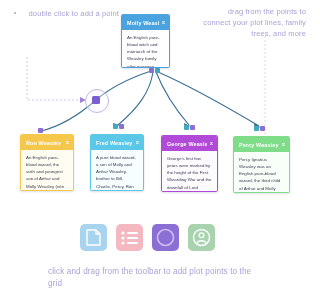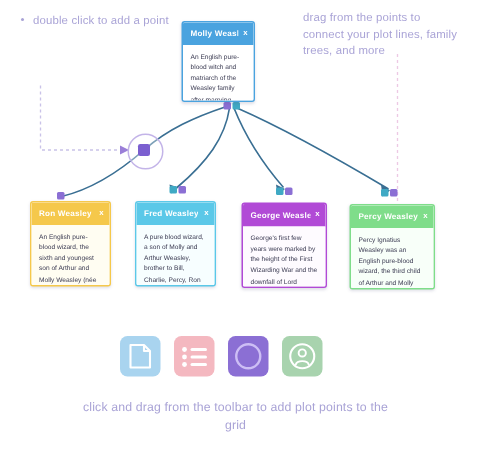--- a/index.html
+++ b/index.html
@@ -16,41 +16,41 @@
   }
 
   
   .hint {
     position: absolute;
     color: #a9a3d6;
     font-size: 7.6px;
     line-height: 1.45;
     letter-spacing: 0.1px;
   }
-  #hint-left { left: 14px; top: 8px; width: 105px; }
+  #hint-left { left: 14px; top: 8px; width: 105px; text-align: right; }
   #hint-left ul { margin: 0; padding: 0; list-style: none; }
   #hint-left li {
     position: relative;
     padding-left: 8px;
     margin-bottom: 1px;
   }
   #hint-left li::before {
     content: "";
     position: absolute;
     left: 0; top: 4px;
     width: 2px; height: 2px;
     background: #a9a3d6;
     border-radius: 50%;
   }
   #hint-right {
     left: 202px; top: 6px; width: 104px;
+    text-align: right;
   }
   #hint-bottom {
     left: 48px; top: 266px; width: 218px;
-    text-align: center;
     font-size: 8.2px;
     line-height: 1.5;
   }
 
   
   #wires {
     position: absolute;
     left: 0; top: 0;
     width: 313px; height: 300px;
     pointer-events: none;

